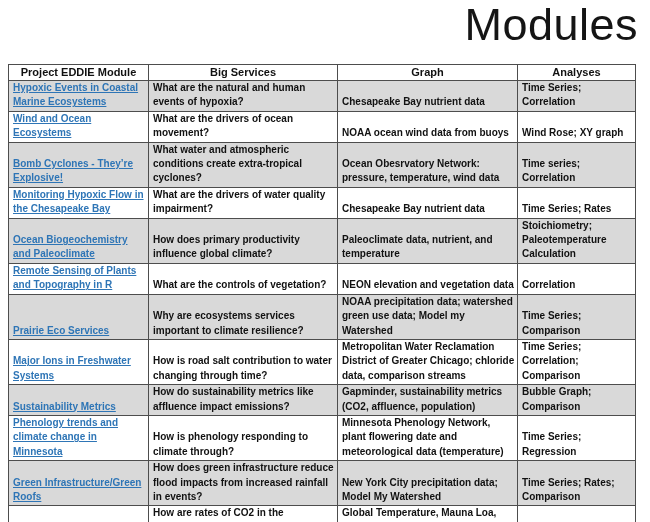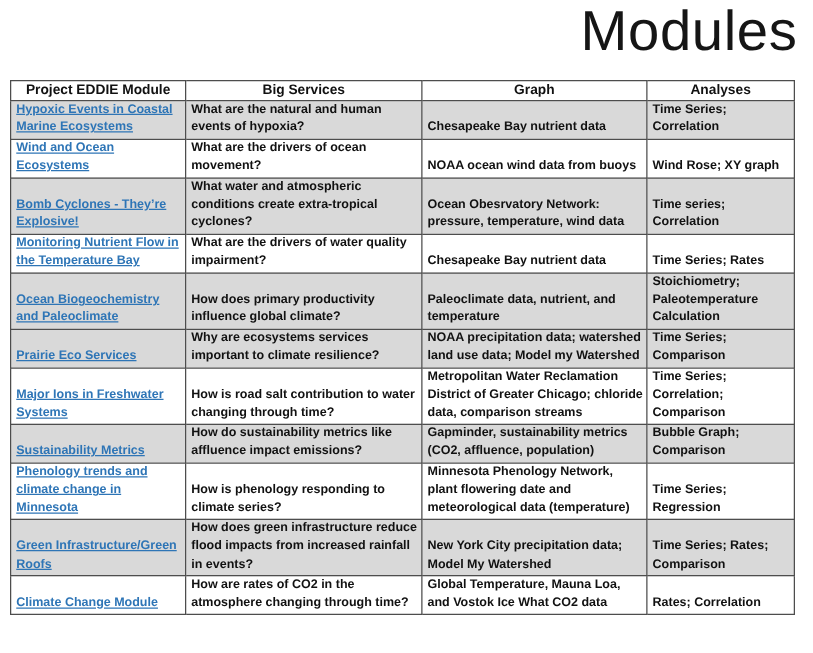--- a/index.html
+++ b/index.html
@@ -116,43 +116,51 @@
       <td class="module-cell">
         <a class="module-link" href="#">Bomb Cyclones - They’re Explosive!</a>
       </td>
       <td class="question-cell">What water and atmospheric conditions create extra-tropical cyclones?</td>
       <td class="data-cell">Ocean Obesrvatory Network: pressure, temperature, wind data</td>
       <td class="analyses-cell">Time series; Correlation</td>
     </tr>
 
     <tr>
       <td class="module-cell">
-        <a class="module-link" href="#">Monitoring Nutrient Flow in the Temperature Bay</a>
+        <a class="module-link" href="#">Monitoring Hypoxic Flow in the Chesapeake Bay</a>
       </td>
       <td class="question-cell">What are the drivers of water quality impairment?</td>
       <td class="data-cell">Chesapeake Bay nutrient data</td>
       <td class="analyses-cell">Time Series; Rates</td>
     </tr>
 
     <tr class="shaded">
       <td class="module-cell">
         <a class="module-link" href="#">Ocean Biogeochemistry and Paleoclimate</a>
       </td>
       <td class="question-cell">How does primary productivity influence global climate?</td>
       <td class="data-cell">Paleoclimate data, nutrient, and temperature</td>
       <td class="analyses-cell">Stoichiometry; Paleotemperature Calculation</td>
     </tr>
 
+    <tr>
+      <td class="module-cell">
+        <a class="module-link" href="#">Remote Sensing of Plants and Topography in R</a>
+      </td>
+      <td class="question-cell">What are the controls of vegetation?</td>
+      <td class="data-cell">NEON elevation and vegetation data</td>
+      <td class="analyses-cell">Correlation</td>
+    </tr>
 
     <tr class="shaded">
       <td class="module-cell">
         <a class="module-link" href="#">Prairie Eco Services</a>
       </td>
       <td class="question-cell">Why are ecosystems services important to climate resilience?</td>
-      <td class="data-cell">NOAA precipitation data; watershed land use data; Model my Watershed</td>
+      <td class="data-cell">NOAA precipitation data; watershed green use data; Model my Watershed</td>
       <td class="analyses-cell">Time Series; Comparison</td>
     </tr>
 
     <tr>
       <td class="module-cell">
         <a class="module-link" href="#">Major Ions in Freshwater Systems</a>
       </td>
       <td class="question-cell">How is road salt contribution to water changing through time?</td>
       <td class="data-cell">Metropolitan Water Reclamation District of Greater Chicago; chloride data, comparison streams</td>
       <td class="analyses-cell">Time Series; Correlation; Comparison</td>
@@ -164,21 +172,21 @@
       </td>
       <td class="question-cell">How do sustainability metrics like affluence impact emissions?</td>
       <td class="data-cell">Gapminder, sustainability metrics (CO2, affluence, population)</td>
       <td class="analyses-cell">Bubble Graph; Comparison</td>
     </tr>
 
     <tr>
       <td class="module-cell">
         <a class="module-link" href="#">Phenology trends and climate change in Minnesota</a>
       </td>
-      <td class="question-cell">How is phenology responding to climate series?</td>
+      <td class="question-cell">How is phenology responding to climate through?</td>
       <td class="data-cell">Minnesota Phenology Network, plant flowering date and meteorological data (temperature)</td>
       <td class="analyses-cell">Time Series; Regression</td>
     </tr>
 
     <tr class="shaded">
       <td class="module-cell">
         <a class="module-link" href="#">Green Infrastructure/Green Roofs</a>
       </td>
       <td class="question-cell">How does green infrastructure reduce flood impacts from increased rainfall in events?</td>
       <td class="data-cell">New York City  precipitation data; Model My Watershed</td>

